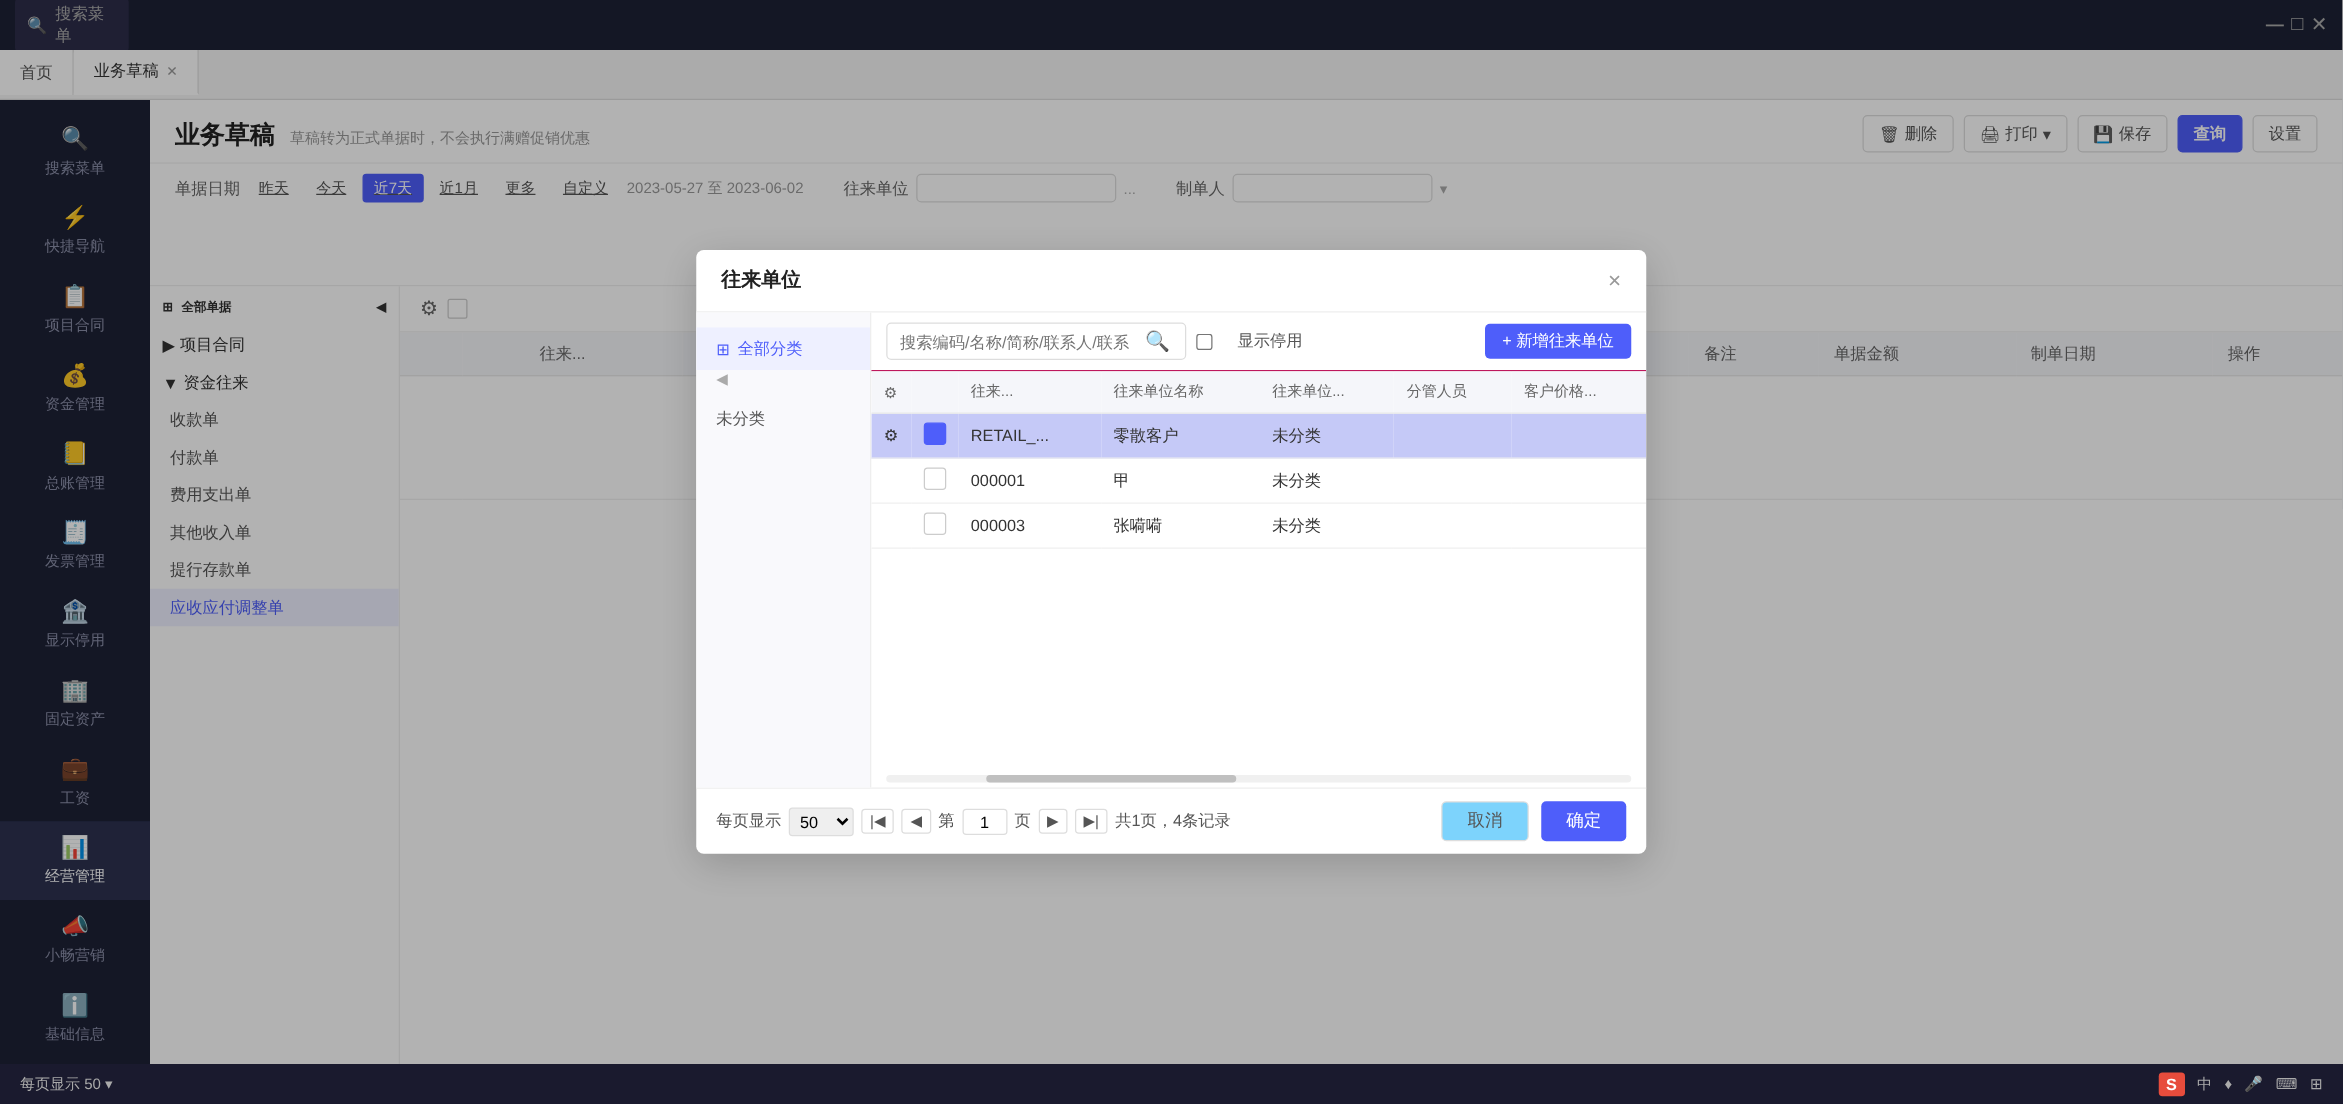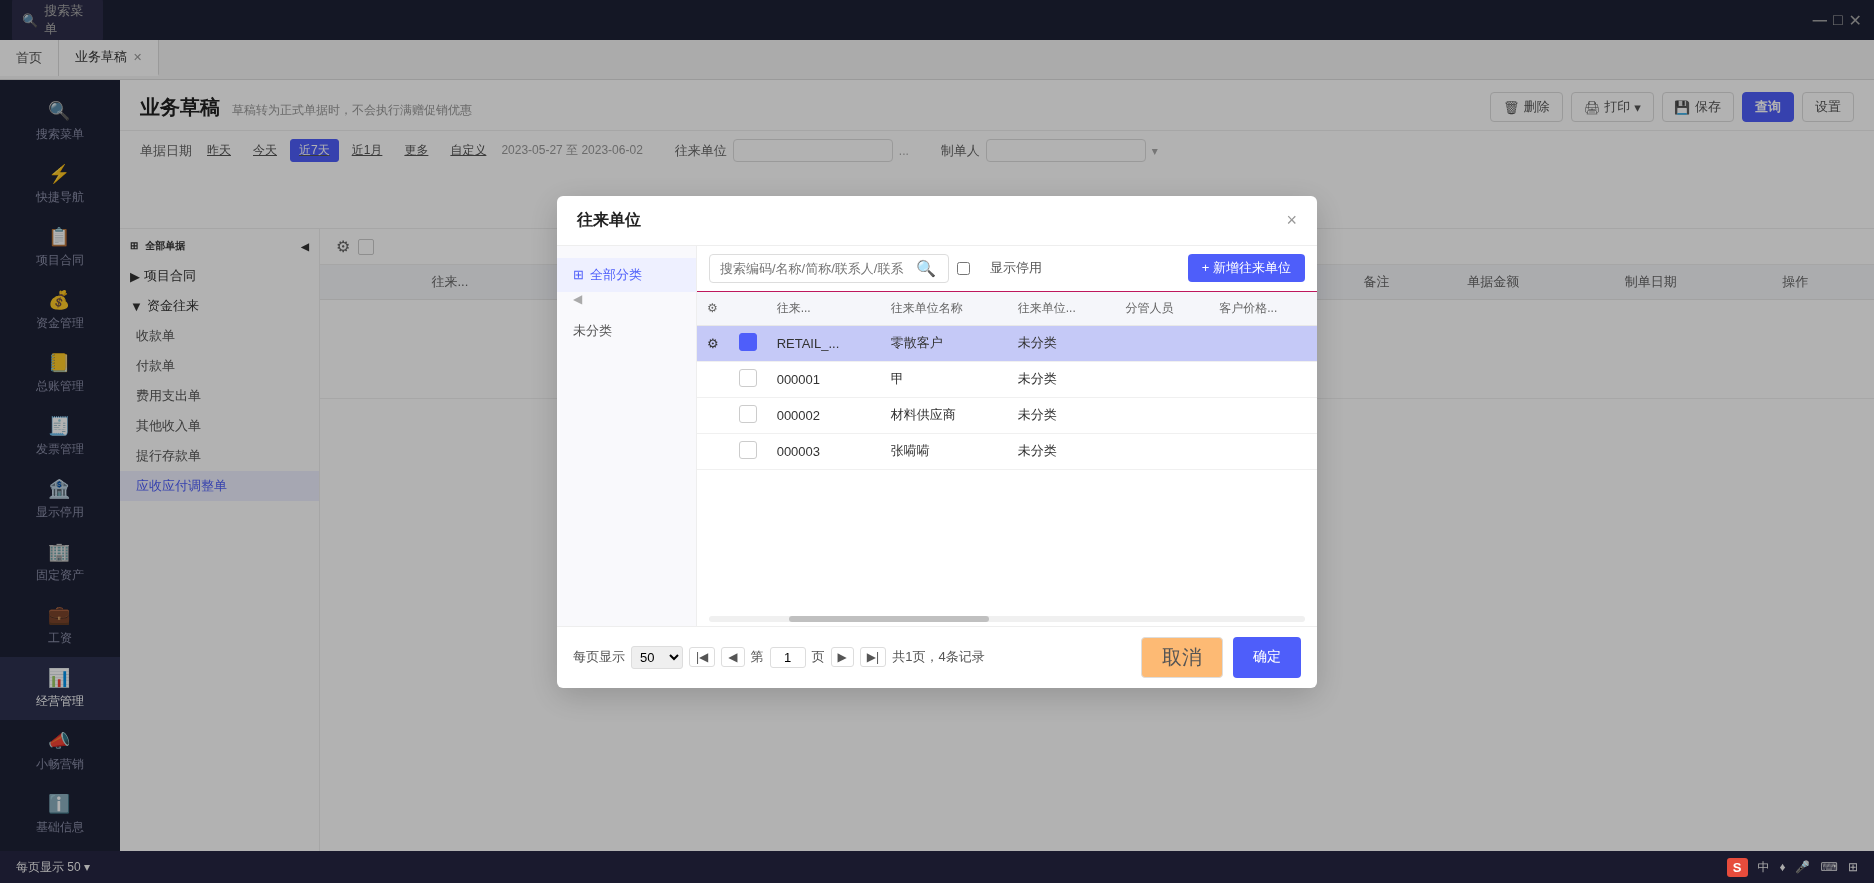--- a/index.html
+++ b/index.html
@@ -421,23 +421,23 @@
       font-size: 13px;
     }
     .modal-action-btns {
       display: flex;
       gap: 10px;
     }
     .cancel-btn {
       padding: 6px 20px;
       border: 1px solid #ddd;
       border-radius: 4px;
-      background: #fdba74;
-      color: #555;
-      font-size: 20px;
+      background: #7dd3fc;
+      color: #555;
+      font-size: 14px;
       cursor: pointer;
     }
     .confirm-btn {
       padding: 6px 20px;
       border: none;
       border-radius: 4px;
       background: #4e5efa;
       color: #fff;
       font-size: 14px;
       cursor: pointer;
@@ -770,29 +770,20 @@
                 <td><span class="checkbox-cell"></span></td>
                 <td>000001</td>
                 <td>甲</td>
                 <td>未分类</td>
                 <td></td>
                 <td></td>
               </tr>
               <tr>
                 <td></td>
                 <td><span class="checkbox-cell"></span></td>
-                <td>000002</td>
-                <td>材料供应商</td>
-                <td>未分类</td>
-                <td></td>
-                <td></td>
-              </tr>
-              <tr>
-                <td></td>
-                <td><span class="checkbox-cell"></span></td>
                 <td>000003</td>
                 <td>张嗬嗬</td>
                 <td>未分类</td>
                 <td></td>
                 <td></td>
               </tr>
             </tbody>
           </table>
         </div>
 

